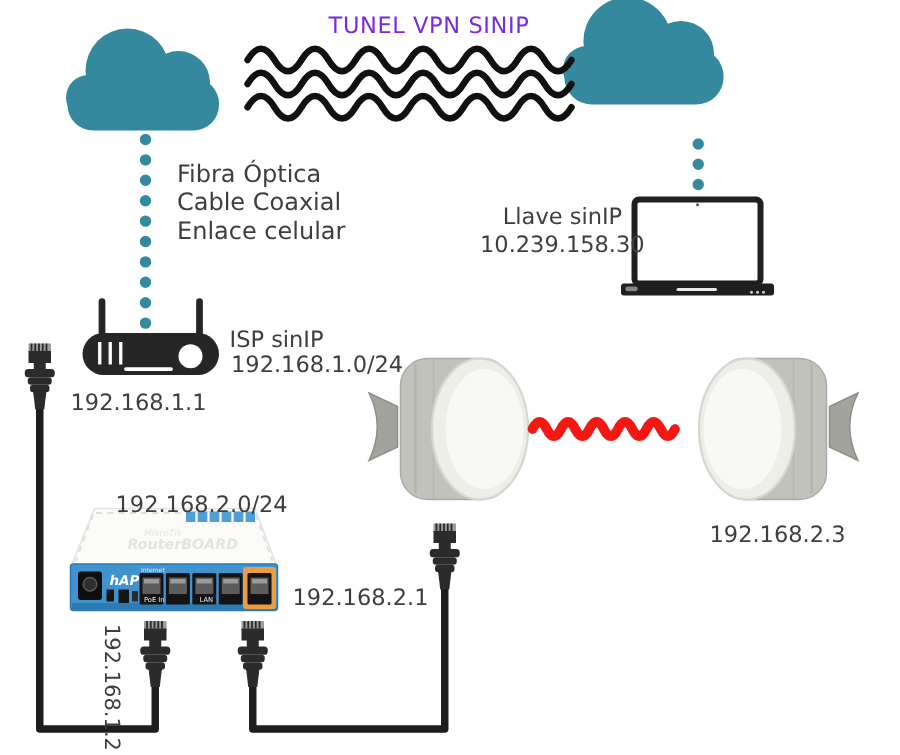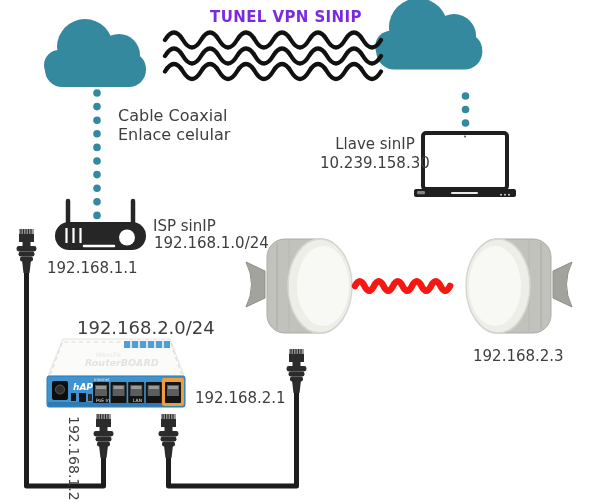--- a/index.html
+++ b/index.html
@@ -1,21 +1,21 @@
 <!DOCTYPE html>
 <html><head>
 <meta charset="utf-8">
 <style>
   html,body{margin:0;padding:0;background:#fff;}
   #canvas{position:relative;width:600px;height:503px;background:#fff;overflow:hidden;
           font-family:"DejaVu Sans",sans-serif;color:#3e3e3e;}
   #art{position:absolute;left:0;top:0;}
   .lbl{position:absolute;white-space:nowrap;font-size:15px;color:#3e3e3e;line-height:1.1;}
   .title{position:absolute;left:200px;top:8px;width:172px;text-align:center;
-         font-size:15px;font-weight:bold;letter-spacing:.4px;color:#7a2be0;}
+         font-size:15px;font-weight:normal;letter-spacing:.4px;color:#7a2be0;}
   .media{position:absolute;left:118px;top:106px;font-size:16px;color:#3e3e3e;}
   .media div{height:19px;line-height:19px;}
   .r{text-align:center;}
   .vert{position:absolute;left:82px;top:416px;font-size:14px;transform:rotate(90deg);
         transform-origin:0 0;white-space:nowrap;}
   svg text{font-family:"DejaVu Sans",sans-serif;}
 </style>
 </head>
 <body>
 
@@ -152,30 +152,31 @@
     </g>
     <text x="94" y="381" font-size="4" fill="#dceaf5">Internet</text>
     <text x="96" y="401.5" font-size="4.5" fill="#dceaf5">PoE In</text>
     <text x="133" y="401.5" font-size="4.5" fill="#dceaf5">LAN</text>
   </g>
 </svg>
 
 <div class="title">TUNEL VPN SINIP</div>
 
 <div class="media">
+  <div>Fibra Óptica</div>
   <div>Cable Coaxial</div>
   <div>Enlace celular</div>
 </div>
 
 <div class="lbl" style="left:153px;top:218px;">ISP sinIP</div>
 <div class="lbl" style="left:154px;top:235px;">192.168.1.0/24</div>
 <div class="lbl" style="left:47px;top:260px;">192.168.1.1</div>
 
 <div class="lbl r" style="left:330px;top:136px;width:90px;">Llave sinIP</div>
 <div class="lbl r" style="left:320px;top:155px;width:100px;">10.239.158.30</div>
 
-<div class="lbl" style="left:77px;top:318px;font-size:18px;">192.168.2.0/24</div>
+<div class="lbl" style="left:77px;top:328px;font-size:15px;">192.168.2.0/24</div>
 <div class="lbl" style="left:195px;top:390px;">192.168.2.1</div>
 <div class="vert">192.168.1.2</div>
 
 <div class="lbl" style="left:473px;top:348px;">192.168.2.3</div>
 
 </div>
 
 </body></html>

